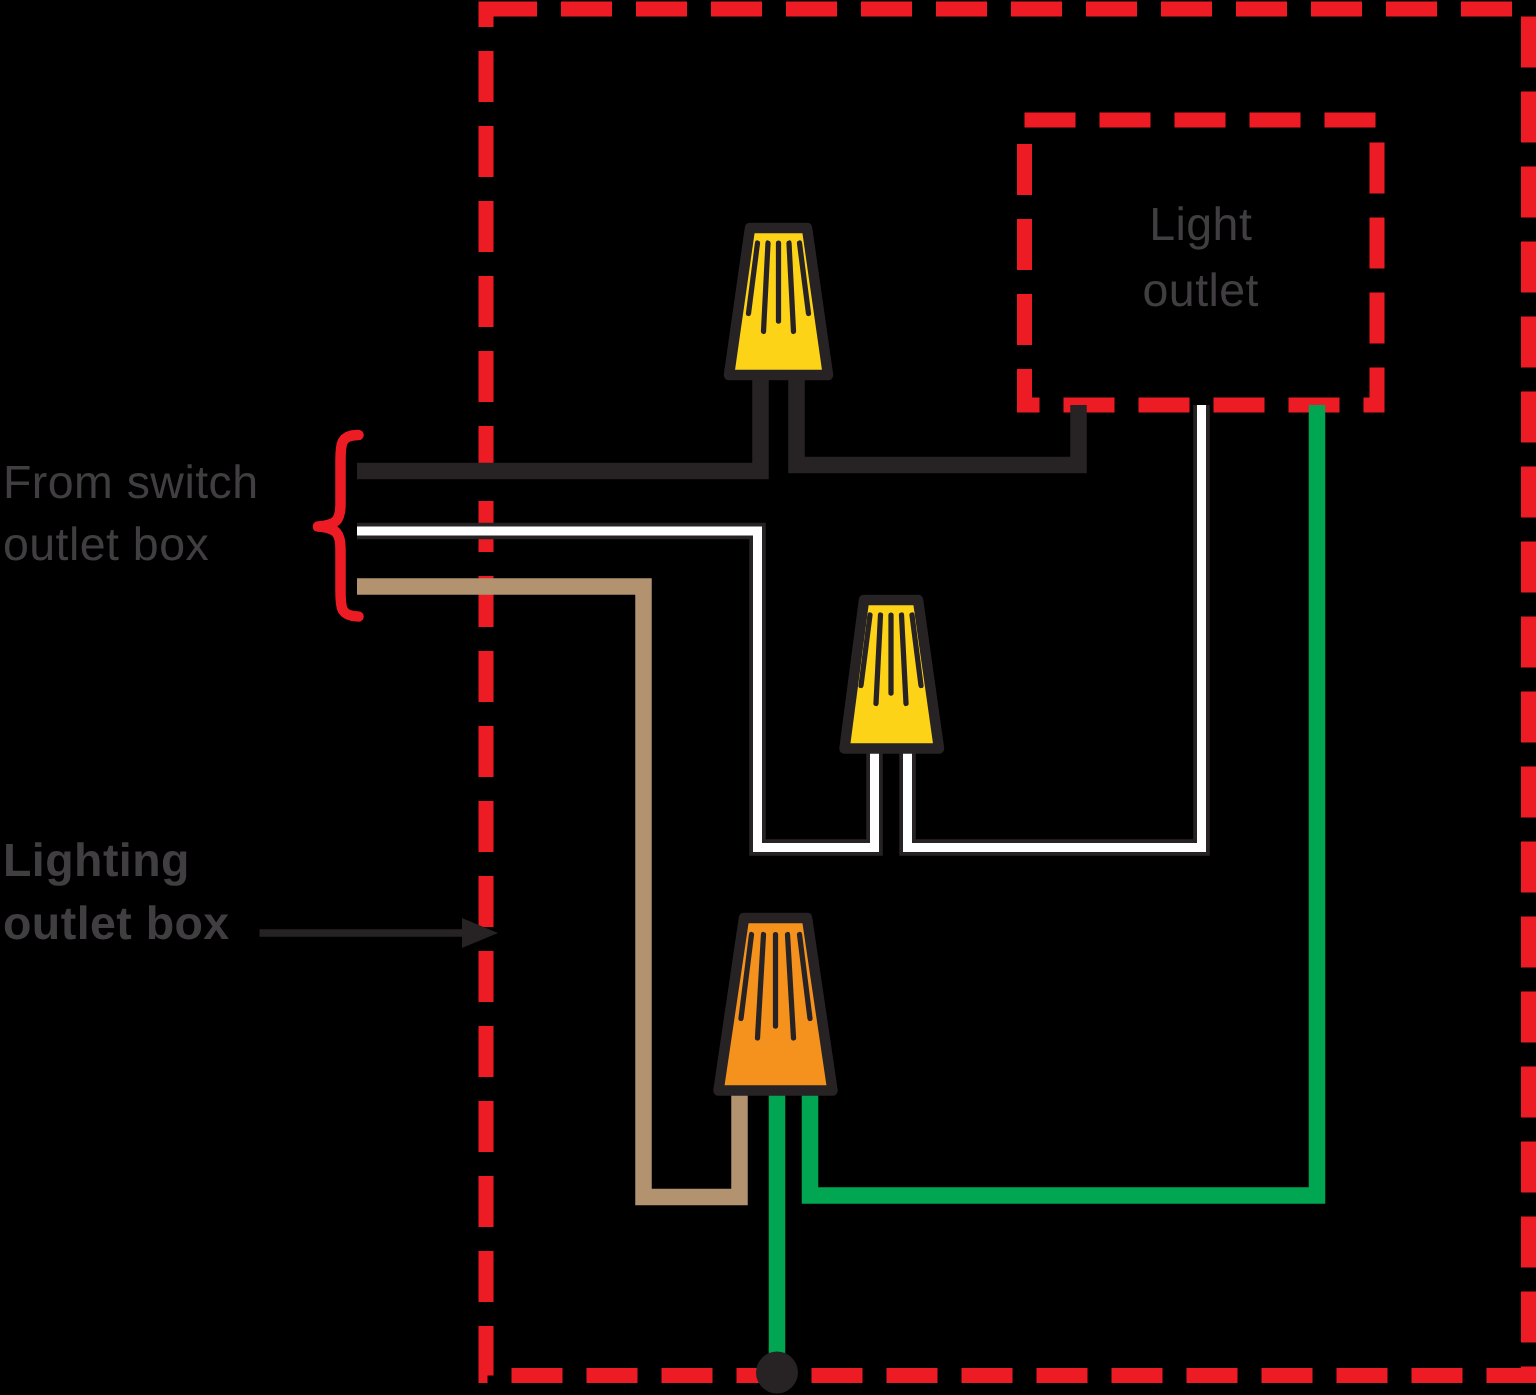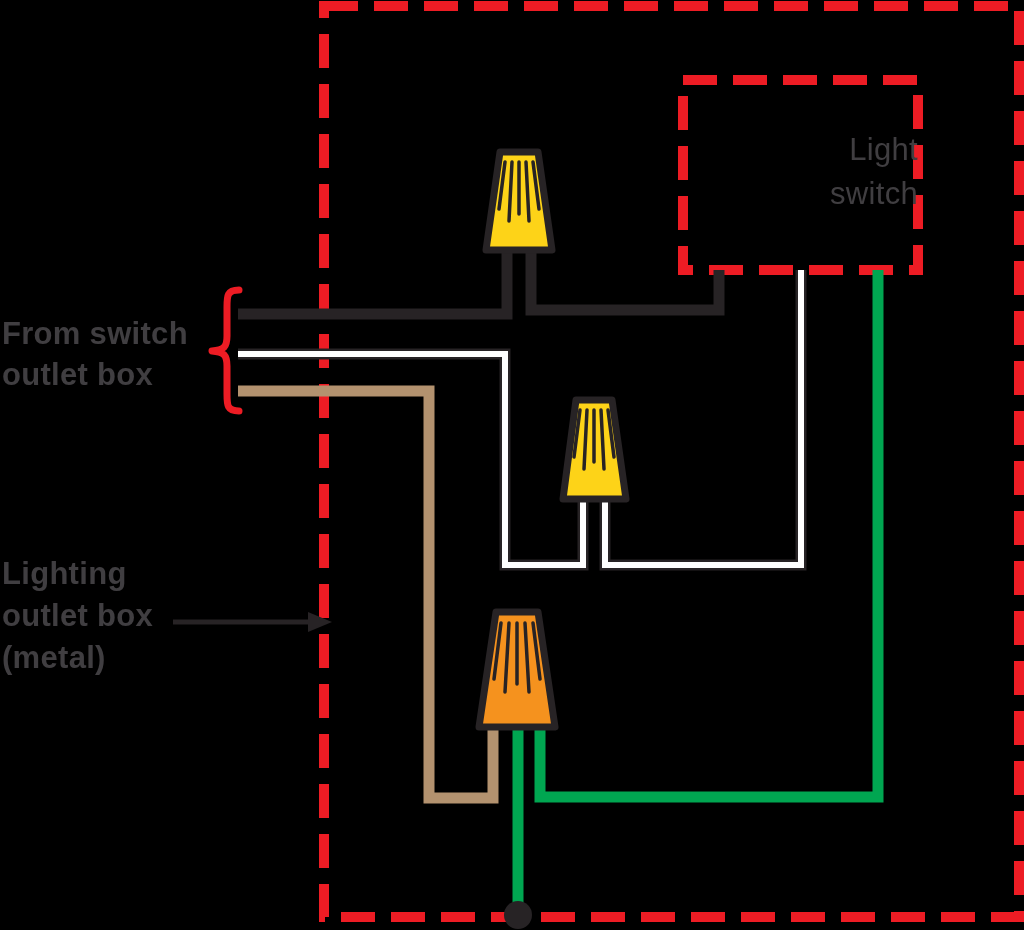--- a/index.html
+++ b/index.html
@@ -24,23 +24,23 @@
   .nut{stroke:var(--c-wire_black);stroke-width:7;stroke-linejoin:round;}
   .nut.yellow{fill:var(--c-connector_yellow);}
   .nut.orange{fill:var(--c-connector_orange);}
   .nut-ridges{fill:none;stroke:var(--c-wire_black);stroke-width:3.5;stroke-linecap:round;}
   .brace{fill:none;stroke:var(--c-dashed_red);stroke-width:7;stroke-linecap:round;stroke-linejoin:round;}
   .arrow-line{stroke:var(--c-wire_black);stroke-width:5;}
   .arrow-head{fill:var(--c-wire_black);}
   .ground-dot{fill:var(--c-wire_black);}
   .label{position:absolute;color:var(--c-text);font-size:31px;letter-spacing:.3px;}
   .label .line{display:block;}
-  .label-from-switch{left:2px;top:313px;line-height:41px;font-weight:bold;}
+  .label-from-switch{left:2px;top:301px;line-height:41px;}
   .label-lighting{left:2px;top:553px;line-height:42px;font-weight:bold;}
-  .label-fixture{left:683px;top:128px;width:235px;text-align:right;line-height:44px;}
+  .label-fixture{left:683px;top:128px;width:235px;text-align:center;line-height:44px;}
 </style>
 </head>
 <body>
 
 <div class="stage">
 
   <svg width="1024" height="930" viewBox="0 0 1024 930">
 
     <rect class="box-dash" x="324" y="6" width="695" height="911"></rect>
     <rect class="box-dash" x="683" y="80" width="235" height="190"></rect>
@@ -87,21 +87,20 @@
   </svg>
 
   <div class="label label-from-switch">
     <span class="line">From switch</span>
     <span class="line">outlet box</span>
   </div>
 
   <div class="label label-lighting">
     <span class="line">Lighting</span>
     <span class="line">outlet box</span>
-    <span class="line">(metal)</span>
   </div>
 
   <div class="label label-fixture">
     <span class="line">Light</span>
-    <span class="line">switch</span>
+    <span class="line">outlet</span>
   </div>
 
 </div>
 
 </body></html>

